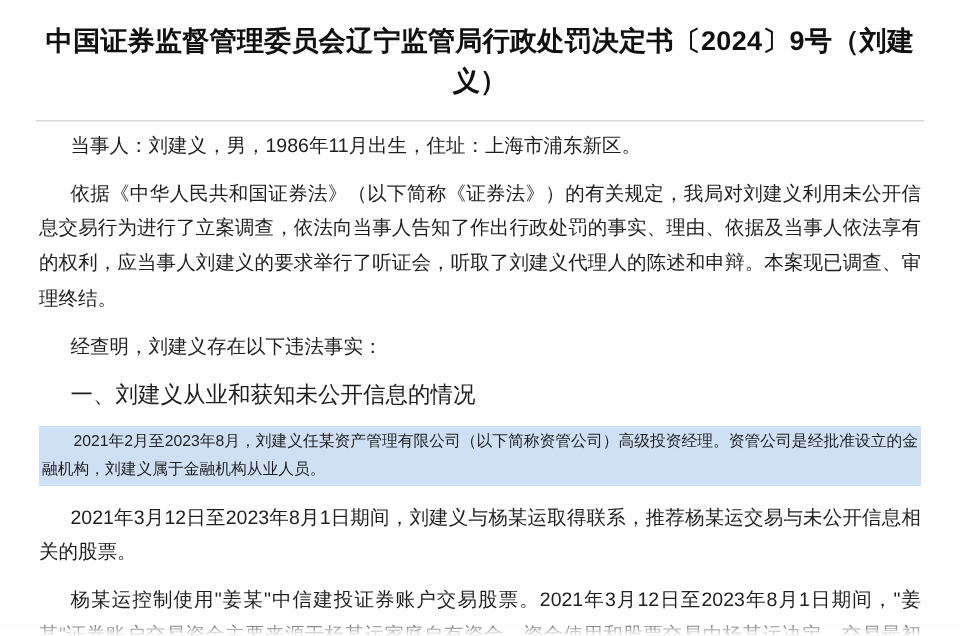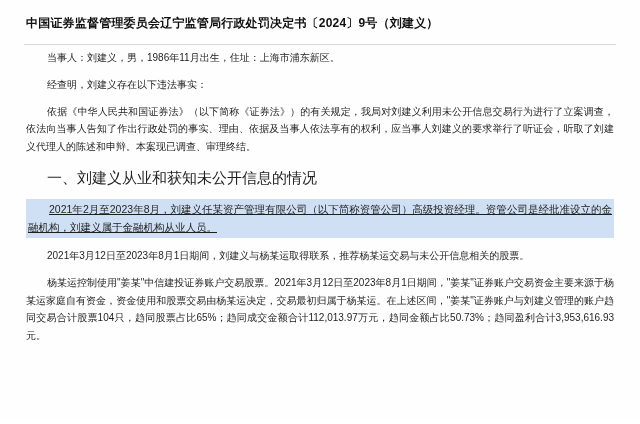--- a/index.html
+++ b/index.html
@@ -16,37 +16,38 @@
   }
   .page {
     position: relative;
     width: 640px;
     height: 424px;
     background: #fefefe;
     box-sizing: border-box;
     padding: 0;
   }
   .doc-title {
-    font-size: 12px;
+    text-align: center;
+    font-size: 18px;
     font-weight: bold;
     letter-spacing: 0.2px;
     color: #111;
     padding: 14px 26px 6px 26px;
     line-height: 1.5;
   }
   .rule {
     height: 1px;
     background: #d8d8d8;
     margin: 6px 24px 0 24px;
   }
   .body-area {
     padding: 4px 26px 0 26px;
   }
   p.para {
-    font-size: 10px;
+    font-size: 13px;
     line-height: 1.78;
     margin: 0 0 9px 0;
     text-align: justify;
     text-justify: inter-ideograph;
     color: #1f1f1f;
   }
   p.indent {
     text-indent: 21px;
   }
   p.section {
@@ -59,21 +60,20 @@
   .hl-block {
     background: #cfe0f4;
     display: block;
     padding: 1px 2px;
     margin: 0 0 9px 0;
     text-indent: 21px;
     font-size: 10.5px;
     line-height: 1.78;
     text-align: justify;
     color: #1f1f1f;
-    text-decoration: underline;
   }
   .fade-bottom {
     position: absolute;
     left: 0;
     right: 0;
     bottom: 0;
     height: 12px;
     background: linear-gradient(to bottom, rgba(255,255,255,0), #ffffff);
     pointer-events: none;
   }
@@ -84,23 +84,23 @@
 <div class="page">
 
   <div class="doc-title">中国证券监督管理委员会辽宁监管局行政处罚决定书〔2024〕9号（刘建义）</div>
 
   <div class="rule"></div>
 
   <div class="body-area">
 
     <p class="para indent">当事人：刘建义，男，1986年11月出生，住址：上海市浦东新区。</p>
 
+    <p class="para indent">依据《中华人民共和国证券法》（以下简称《证券法》）的有关规定，我局对刘建义利用未公开信息交易行为进行了立案调查，依法向当事人告知了作出行政处罚的事实、理由、依据及当事人依法享有的权利，应当事人刘建义的要求举行了听证会，听取了刘建义代理人的陈述和申辩。本案现已调查、审理终结。</p>
+
     <p class="para indent">经查明，刘建义存在以下违法事实：</p>
-
-    <p class="para indent">依据《中华人民共和国证券法》（以下简称《证券法》）的有关规定，我局对刘建义利用未公开信息交易行为进行了立案调查，依法向当事人告知了作出行政处罚的事实、理由、依据及当事人依法享有的权利，应当事人刘建义的要求举行了听证会，听取了刘建义代理人的陈述和申辩。本案现已调查、审理终结。</p>
 
     <p class="section">一、刘建义从业和获知未公开信息的情况</p>
 
     <div class="hl-block">2021年2月至2023年8月，刘建义任某资产管理有限公司（以下简称资管公司）高级投资经理。资管公司是经批准设立的金融机构，刘建义属于金融机构从业人员。</div>
 
 
 
     <p class="para indent">2021年3月12日至2023年8月1日期间，刘建义与杨某运取得联系，推荐杨某运交易与未公开信息相关的股票。</p>
 
     <p class="para indent">杨某运控制使用"姜某"中信建投证券账户交易股票。2021年3月12日至2023年8月1日期间，"姜某"证券账户交易资金主要来源于杨某运家庭自有资金，资金使用和股票交易由杨某运决定，交易最初归属于杨某运。在上述区间，"姜某"证券账户与刘建义管理的账户趋同交易合计股票104只，趋同股票占比65%；趋同成交金额合计112,013.97万元，趋同金额占比50.73%；趋同盈利合计3,953,616.93元。</p>

